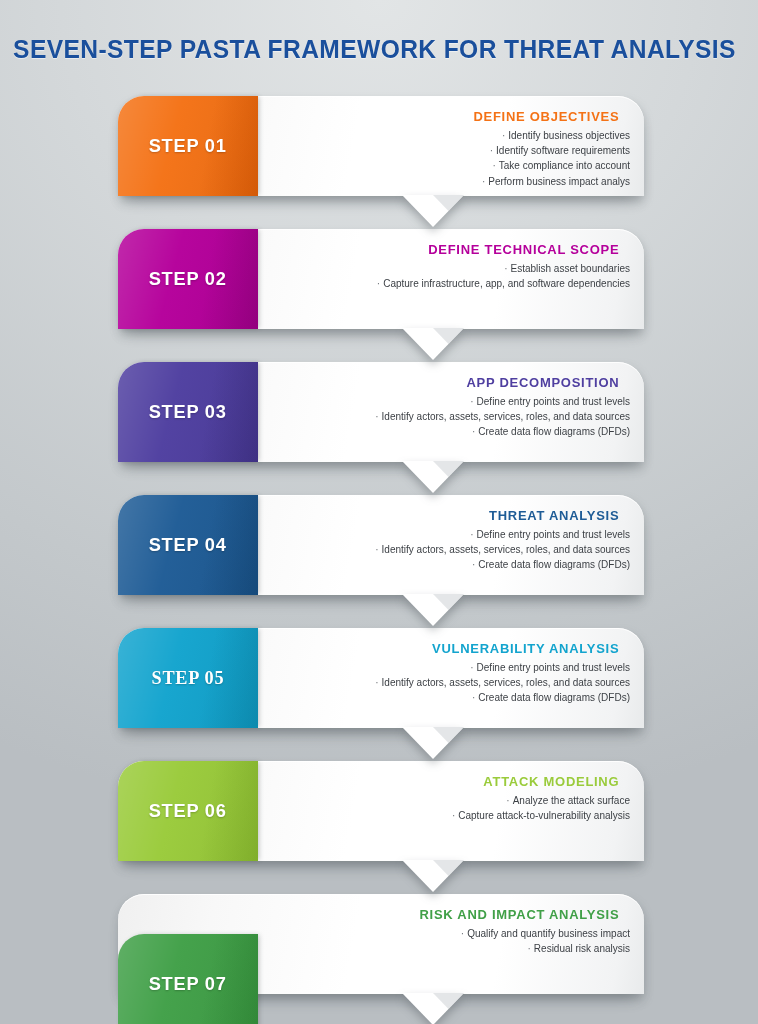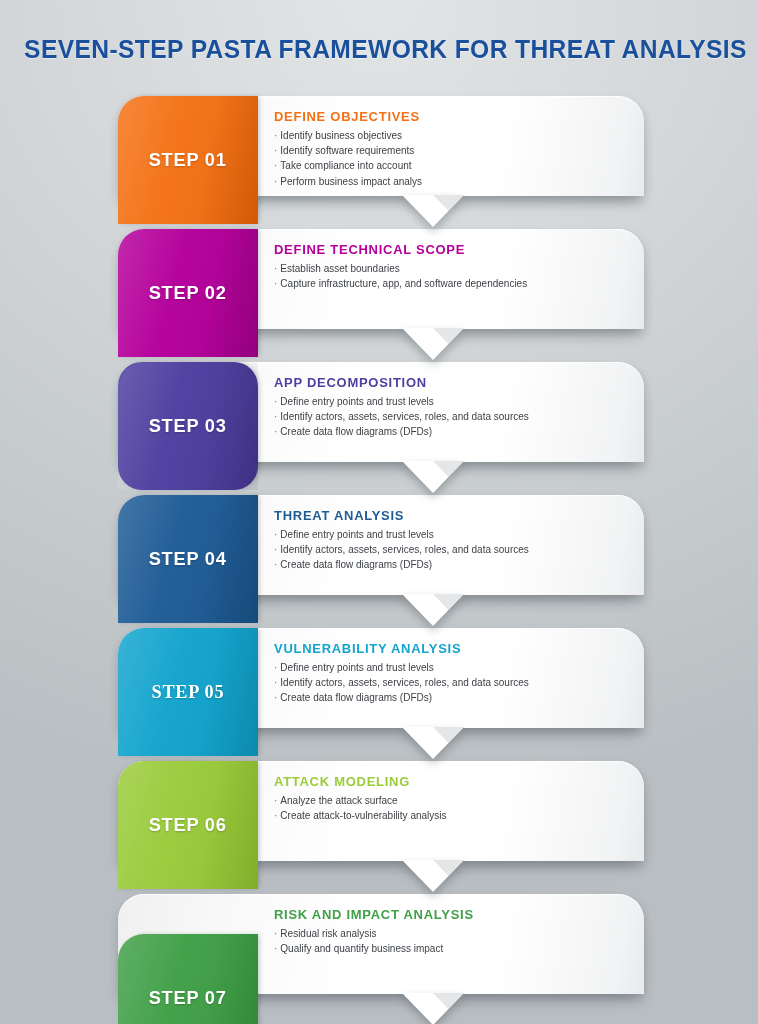--- a/index.html
+++ b/index.html
@@ -19,21 +19,21 @@
     position: absolute;
     inset: 0;
     background:
       radial-gradient(ellipse 120% 80% at 50% 0%, #e2e5e6 0%, #d4d8da 35%, #c3c8cb 75%, #b9bec2 100%);
   }
 
   
   .title-wrap {
     position: absolute;
     top: 18px;
-    left: 11px;
+    left: 0;
     width: 664px;
     text-align: center;
   }
   .title {
     display: inline-block;
     font-family: "Liberation Sans", sans-serif;
     font-weight: bold;
     font-size: 25.5px;
     letter-spacing: 0.4px;
     color: #1a4f9c;
@@ -92,21 +92,21 @@
       0 1px 0 rgba(255,255,255,0.9) inset,
       0 10px 16px -8px rgba(70,78,84,0.45);
   }
 
   
   .pad {
     position: absolute;
     left: 0;
     top: 0;
     width: 140px;
-    height: 128px;
+    height: 100px;
     border-radius: 26px 0 0 0;
     display: flex;
     align-items: center;
     justify-content: center;
     z-index: 3;
     box-shadow: 2px 0 5px -1px rgba(40,45,50,0.28);
   }
   .pad::after {
     content: "";
     position: absolute;
@@ -127,20 +127,21 @@
     white-space: nowrap;
   }
 
   
   .content {
     position: absolute;
     left: 156px;
     top: 13px;
     right: 14px;
     z-index: 3;
+    text-align: right;
   }
   .heading {
     font-weight: bold;
     font-size: 13.4px;
     letter-spacing: 0.75px;
     margin: 0 0 4px 0;
     transform: scaleX(0.97);
     transform-origin: left center;
     white-space: nowrap;
   }
@@ -240,21 +241,21 @@
         </div>
       </div>
       <div class="step">
         <div class="step-shadow"></div>
         <div style="position: absolute; inset: 0px;">
           <div class="tail" style="left: 402px;"></div>
           <div class="tail-shade"></div>
         </div>
         <div class="card">
           <div class="card-body"></div>
-          <div class="pad" style="background: linear-gradient(100deg, rgb(79, 63, 160) 0%, rgb(79, 63, 160) 62%, rgb(66, 51, 139) 100%); border-radius: 24px;">
+          <div class="pad" style="background: linear-gradient(100deg, rgb(79, 63, 160) 0%, rgb(79, 63, 160) 62%, rgb(66, 51, 139) 100%);">
             <span class="pad-label">STEP 03</span>
           </div>
           <div class="content">
             <div class="heading" style="color: rgb(79, 63, 160);">APP DECOMPOSITION</div>
             <ul class="bullets">
               <li><span class="dot">·</span><span>Define entry points and trust levels</span></li>
               <li><span class="dot">·</span><span>Identify actors, assets, services, roles, and data sources</span></li>
               <li><span class="dot">·</span><span>Create data flow diagrams (DFDs)</span></li>
             </ul>
           </div>
@@ -310,40 +311,40 @@
         </div>
         <div class="card">
           <div class="card-body"></div>
           <div class="pad" style="background: linear-gradient(100deg, rgb(154, 203, 59) 0%, rgb(154, 203, 59) 62%, rgb(136, 185, 46) 100%);">
             <span class="pad-label">STEP 06</span>
           </div>
           <div class="content">
             <div class="heading" style="color: rgb(154, 203, 59);">ATTACK MODELING</div>
             <ul class="bullets">
               <li><span class="dot">·</span><span>Analyze the attack surface</span></li>
-              <li><span class="dot">·</span><span>Create attack-to-vulnerability analysis</span></li>
+              <li><span class="dot">·</span><span>Capture attack-to-vulnerability analysis</span></li>
             </ul>
           </div>
         </div>
       </div>
       <div class="step">
         <div class="step-shadow"></div>
         <div style="position: absolute; inset: 0px;">
           <div class="tail" style="left: 402px;"></div>
           <div class="tail-shade"></div>
         </div>
         <div class="card">
           <div class="card-body"></div>
           <div class="pad" style="background: linear-gradient(100deg, rgb(65, 160, 72) 0%, rgb(65, 160, 72) 62%, rgb(52, 144, 59) 100%); margin-top: 40px;">
             <span class="pad-label">STEP 07</span>
           </div>
           <div class="content">
             <div class="heading" style="color: rgb(65, 160, 72);">RISK AND IMPACT ANALYSIS</div>
             <ul class="bullets">
+              <li><span class="dot">·</span><span>Qualify and quantify business impact</span></li>
               <li><span class="dot">·</span><span>Residual risk analysis</span></li>
-              <li><span class="dot">·</span><span>Qualify and quantify business impact</span></li>
             </ul>
           </div>
         </div>
       </div>
     </div>
 
 </div>
 
 </body></html>

